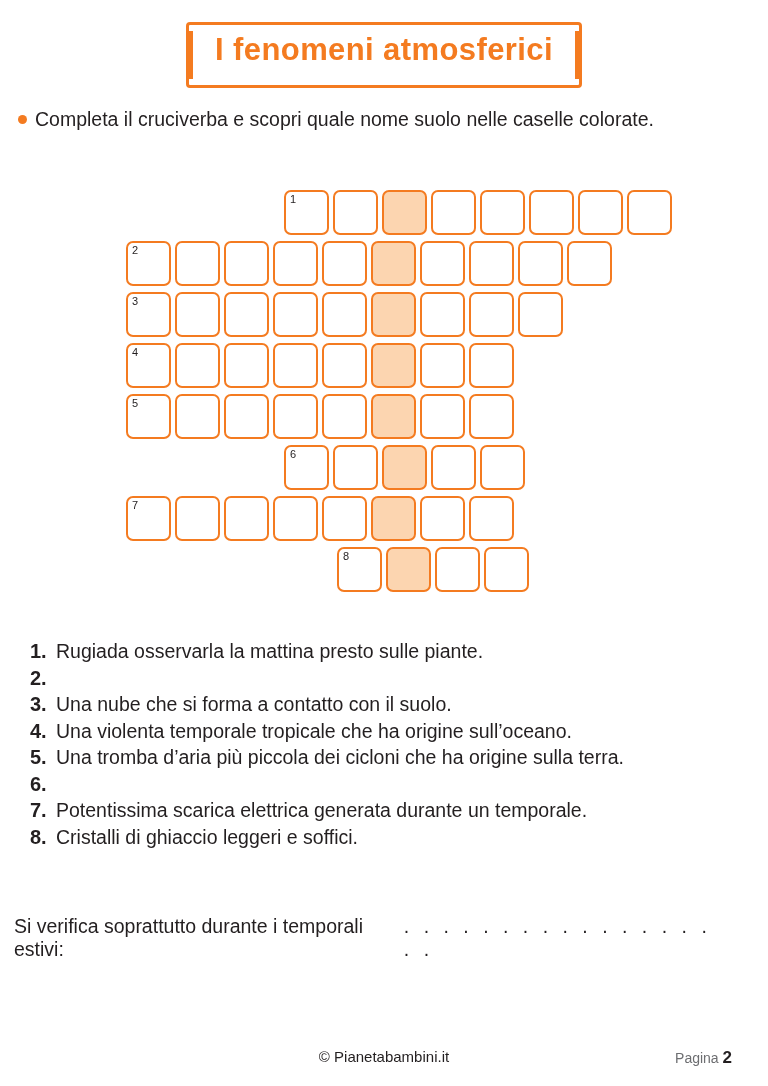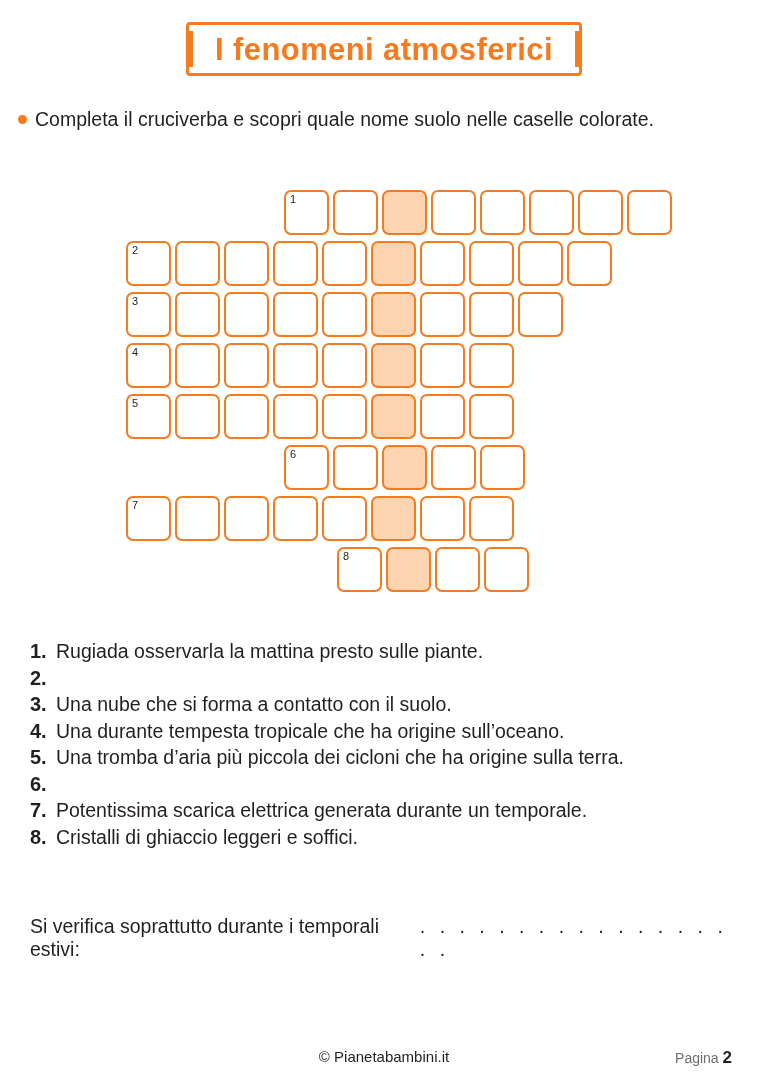--- a/index.html
+++ b/index.html
@@ -21,21 +21,21 @@
     position: absolute;
     left: 0;
     top: 22px;
     width: 768px;
     display: flex;
     justify-content: center;
   }
   .title-box {
     border: 3px solid #f47b20;
     border-radius: 4px;
-    padding: 7px 26px 5px 26px;
+    padding: 7px 26px 17px 26px;
     position: relative;
   }
   .title-box::before {
     content: "";
     position: absolute;
     left: -3px;
     top: 6px;
     bottom: 6px;
     width: 7px;
     background: #f47b20;
@@ -134,21 +134,21 @@
     flex: none;
     color: #231f20;
   }
   .clue-text {
     font-size: 19.5px;
     color: #231f20;
   }
 
   .answer-line {
     position: absolute;
-    left: 30px;
+    left: 14px;
     top: 915px;
     width: 716px;
     font-size: 19.5px;
     color: #231f20;
     display: flex;
     align-items: baseline;
   }
   .answer-dots {
     margin-left: 10px;
     letter-spacing: 4.5px;
@@ -293,21 +293,21 @@
   </div>
   <div class="clue">
     <span class="clue-num">2.</span>
   </div>
   <div class="clue">
     <span class="clue-num">3.</span>
     <span class="clue-text">Una nube che si forma a contatto con il suolo.</span>
   </div>
   <div class="clue">
     <span class="clue-num">4.</span>
-    <span class="clue-text">Una durante tempesta tropicale che ha origine sull’oceano.</span>
+    <span class="clue-text">Una violenta temporale tropicale che ha origine sull’oceano.</span>
   </div>
   <div class="clue">
     <span class="clue-num">5.</span>
     <span class="clue-text">Una tromba d’aria più piccola dei cicloni che ha origine sulla terra.</span>
   </div>
   <div class="clue">
     <span class="clue-num">6.</span>
   </div>
   <div class="clue">
     <span class="clue-num">7.</span>

